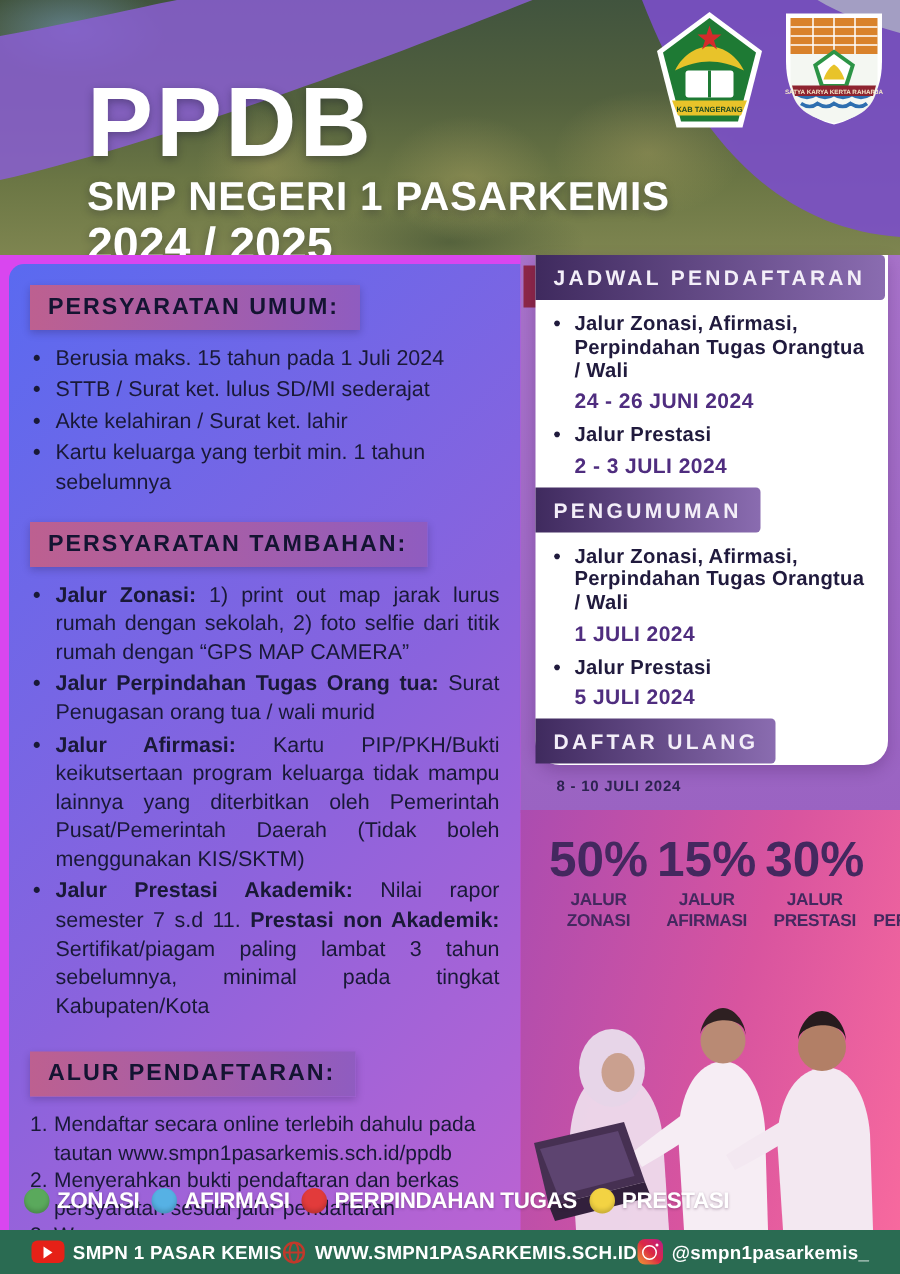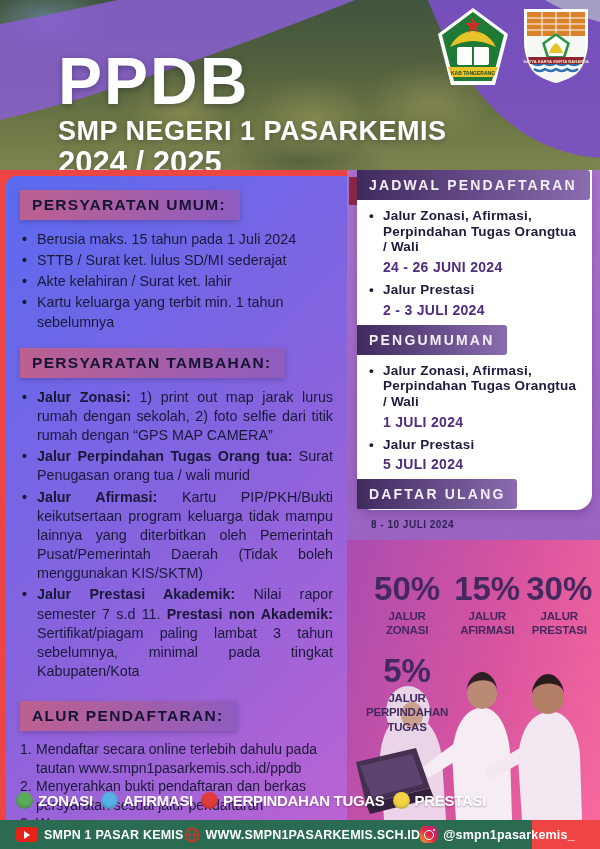--- a/index.html
+++ b/index.html
@@ -1,16 +1,16 @@
 <!DOCTYPE html>
 <html><head>
 <meta charset="utf-8">
 <style>
   html,body{margin:0;padding:0;background:#777;}
-  #page{position:relative;width:600px;height:849px;background:#ef4444;overflow:hidden;
+  #page{position:relative;width:600px;height:849px;background:#d946ef;overflow:hidden;
         font-family:"Liberation Sans","DejaVu Sans",sans-serif;margin:0 auto;}
 
   
   .hero{position:absolute;left:0;top:0;width:600px;height:170px;overflow:hidden;
         background:linear-gradient(180deg,#41543e 0%,#53613e 40%,#6c7745 72%,#7e8550 100%);}
   .hero-photo-hints{position:absolute;inset:0;
         background:
           radial-gradient(ellipse 90px 45px at 8% 12%, rgba(120,160,200,.55), transparent 70%),
           radial-gradient(ellipse 70px 55px at 30% 65%, rgba(205,185,110,.28), transparent 70%),
           radial-gradient(ellipse 80px 60px at 52% 70%, rgba(210,190,115,.25), transparent 70%),
@@ -62,29 +62,29 @@
   .sec-bar.w-med2{width:138px;margin-top:4px;}
   ul.sched{list-style:none;margin:8px 8px 2px 12px;padding:0;}
   li.sched-item{margin-bottom:2px;}
   .slabel{position:relative;padding-left:14px;color:#201a3d;font-weight:800;
         font-size:13.5px;line-height:1.16;letter-spacing:.2px;}
   .slabel::before{content:"\2022";position:absolute;left:0;top:0;}
   .sdate{margin:4px 0 7px 14px;color:#4f2d7f;font-weight:800;font-size:14px;letter-spacing:.3px;}
   .daftar-date{margin:10px 0 0 14px;color:#2d2350;font-weight:800;font-size:10px;letter-spacing:.5px;}
 
   .quota-grid{position:absolute;left:366px;top:556px;width:226px;display:grid;z-index:4;
-        grid-template-columns:1fr 1fr 1fr;column-gap:6px;row-gap:16px;text-align:center;margin-top:16px;}
+        grid-template-columns:1fr 1fr 1fr 1fr;column-gap:6px;row-gap:16px;text-align:center;}
   .quota-pct{color:#44285f;font-weight:800;font-size:33px;line-height:1;}
   .quota-label{color:#44285f;font-weight:800;font-size:11.5px;letter-spacing:-.2px;margin-top:4px;line-height:1.25;}
 
   .students{position:absolute;right:0;bottom:29px;z-index:3;}
 
   
-  .footer{position:absolute;left:0;top:820px;width:532px;height:29px;background:#2a6b52;
-        display:flex;align-items:center;justify-content:flex-start;padding:0 16px;box-sizing:border-box;z-index:8;}
+  .footer{position:absolute;left:0;top:820px;width:600px;height:29px;background:#2a6b52;
+        display:flex;align-items:center;justify-content:center;padding:0 16px;box-sizing:border-box;z-index:8;}
   .f-item{display:flex;align-items:center;gap:6px;color:#ffffff;font-weight:800;
         font-size:12.5px;letter-spacing:.2px;white-space:nowrap;}
   .yt-icon{width:22px;height:15px;background:#e62117;border-radius:4px;display:flex;
         align-items:center;justify-content:center;}
   .yt-icon::after{content:"";border-left:6px solid #fff;border-top:4px solid transparent;border-bottom:4px solid transparent;}
   .ig-icon{width:17px;height:17px;border-radius:5px;position:relative;
         background:linear-gradient(45deg,#f09433,#e6683c,#dc2743,#cc2366,#bc1888);}
   .ig-icon::before{content:"";position:absolute;left:3.5px;top:3.5px;width:8px;height:8px;
         border:1.6px solid #fff;border-radius:50%;}
   .ig-icon::after{content:"";position:absolute;right:2.5px;top:2.5px;width:2.2px;height:2.2px;background:#fff;border-radius:50%;}

